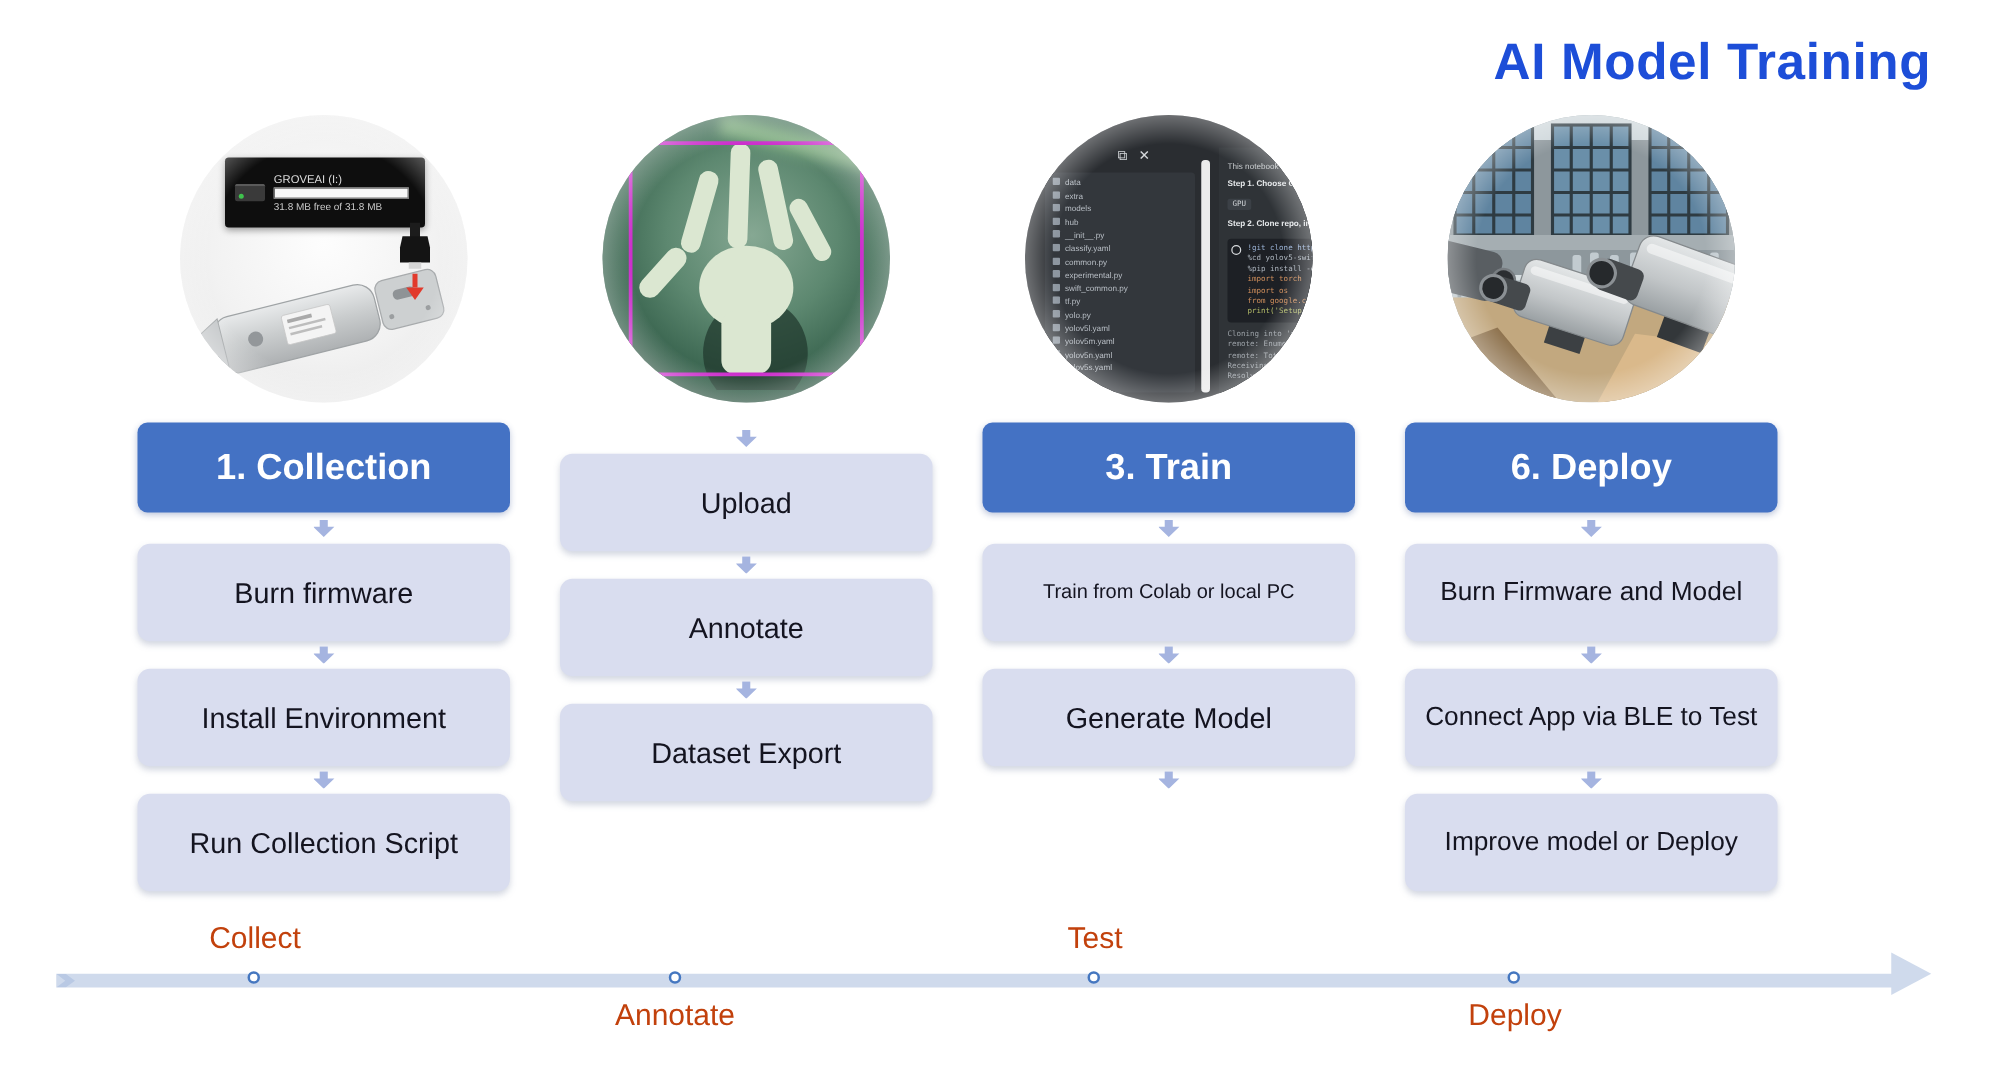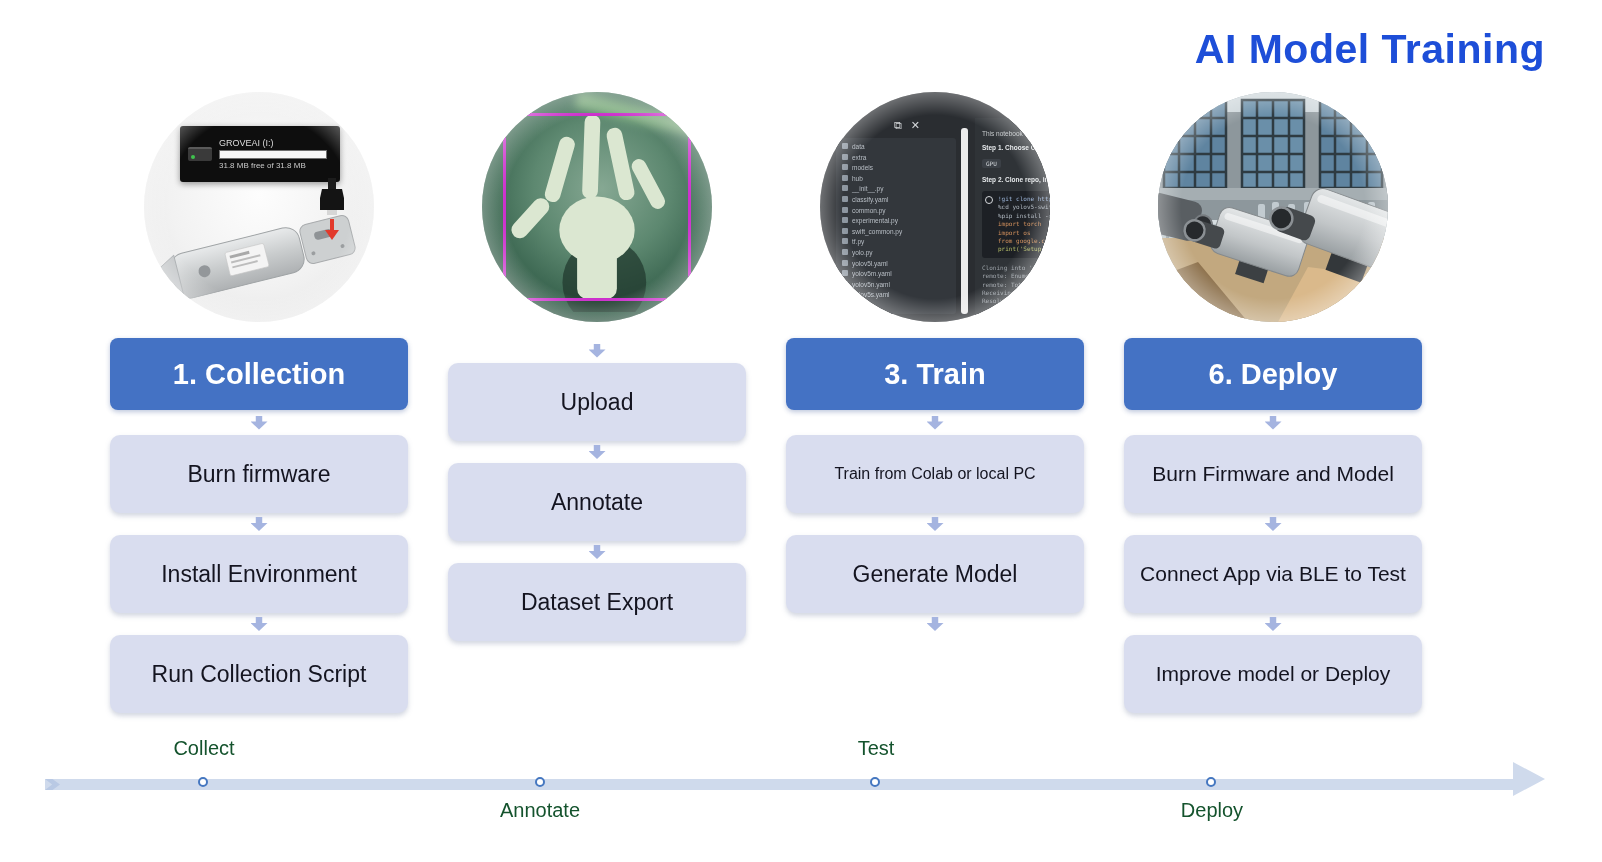--- a/index.html
+++ b/index.html
@@ -124,21 +124,21 @@
     clip-path:polygon(0 0,50% 0,100% 50%,50% 100%,0 100%,48% 50%);
   }
   .timeline-head {
     position:absolute; left:1513px; top:762px; width:0; height:0;
     border-left:32px solid #CFDAEC; border-top:17px solid transparent; border-bottom:17px solid transparent;
   }
   .milestone {
     position:absolute; top:777px; width:10px; height:10px; border-radius:50%;
     background:#fff; border:2px solid #4577C0; transform:translateX(-50%);
   }
-  .tl-label { position:absolute; font-size:20px; color:#14532d; transform:translateX(-50%); white-space:nowrap; }
+  .tl-label { position:absolute; font-size:24px; color:#c2410c; transform:translateX(-50%); white-space:nowrap; }
 </style>
 </head>
 <body>
 
 <div class="canvas">
 
   <div class="page-title">AI Model Training</div>
 
   <div class="columns">
 

